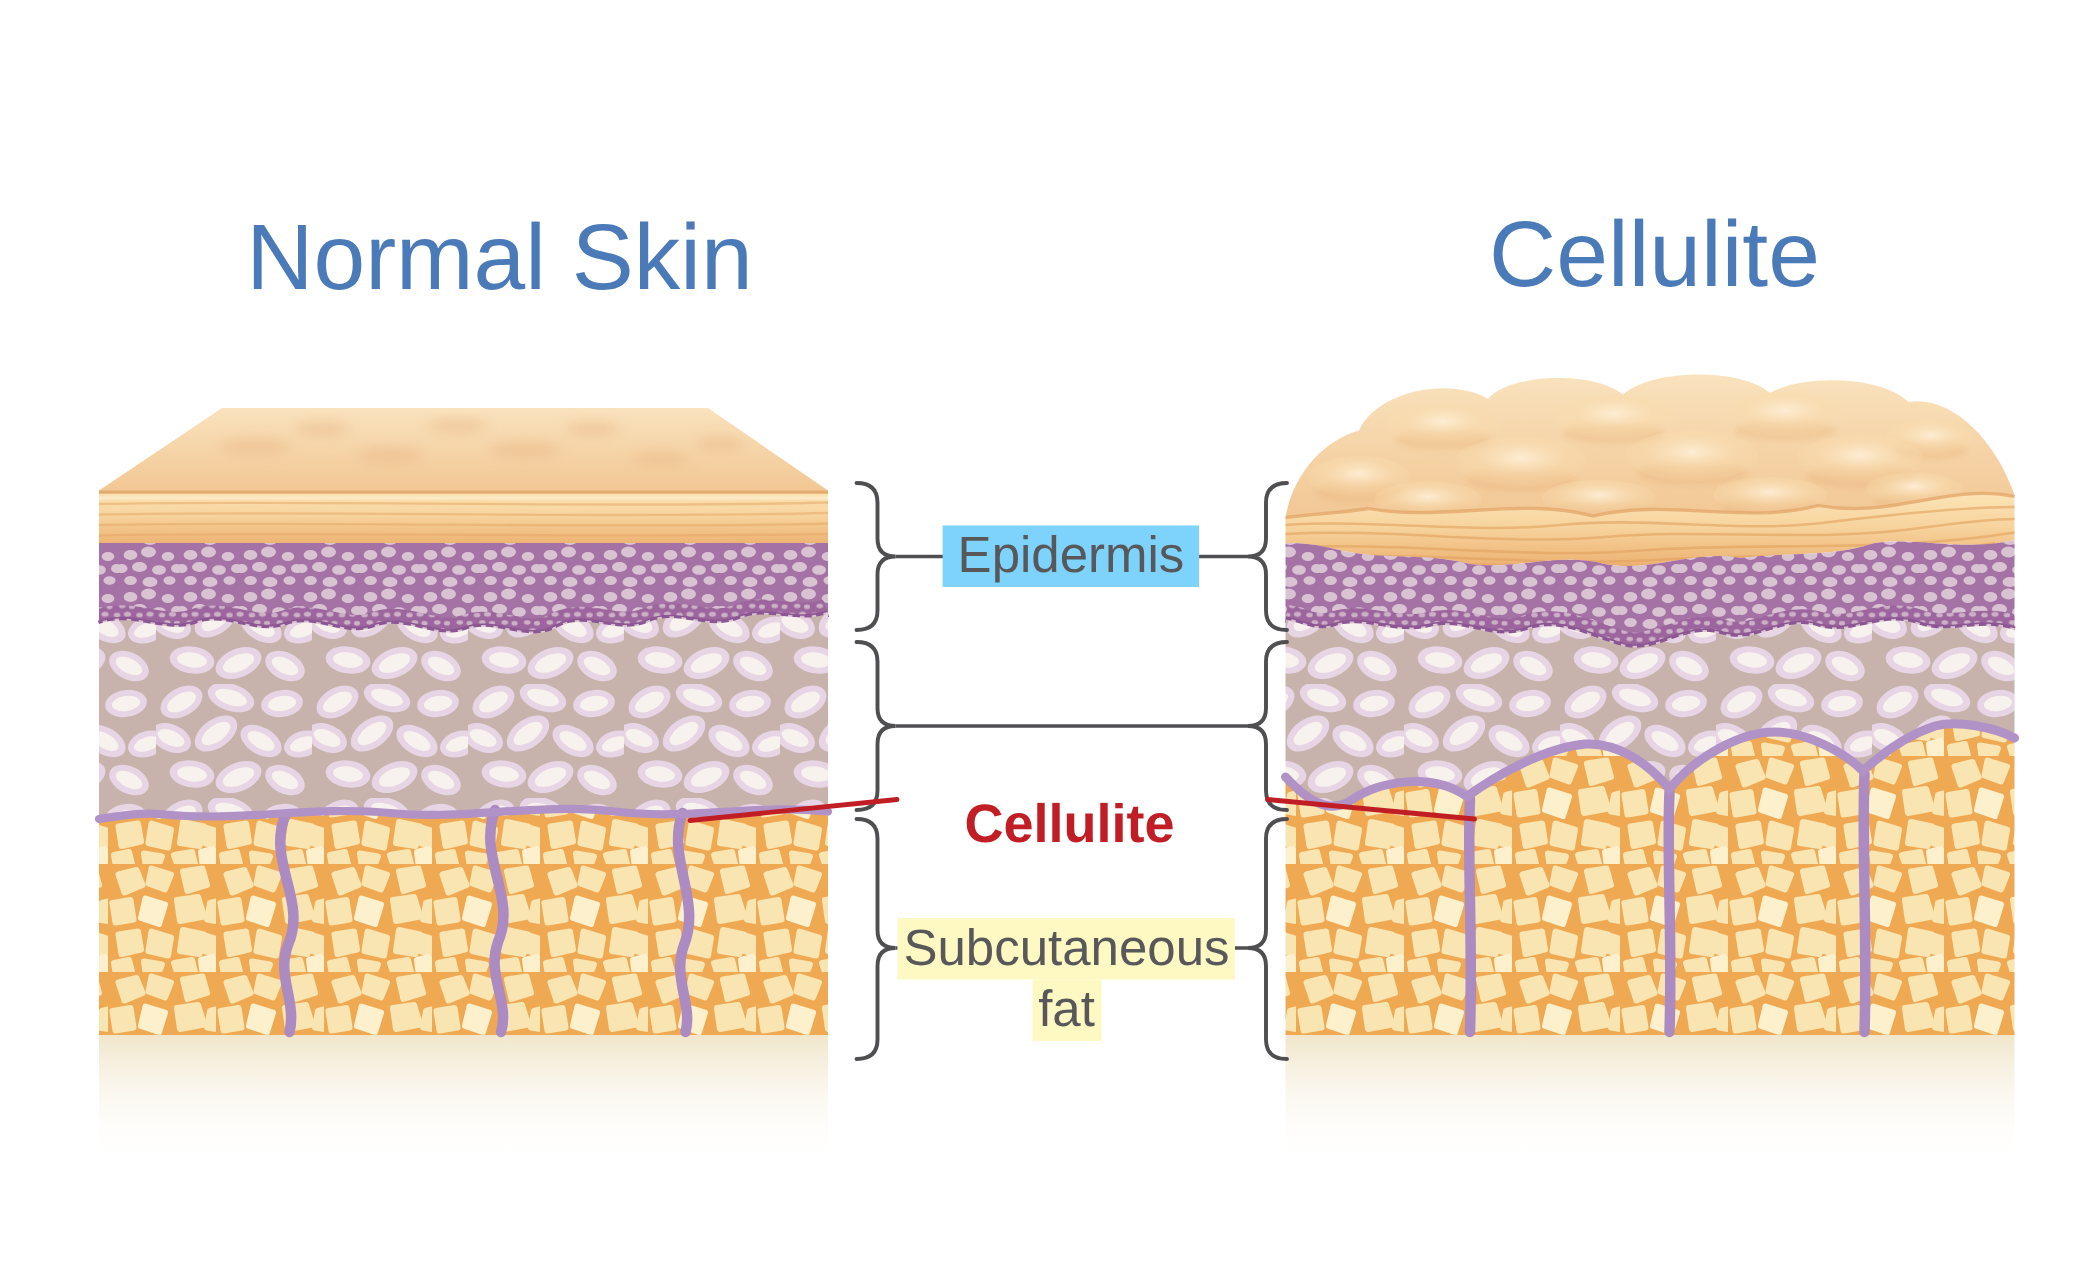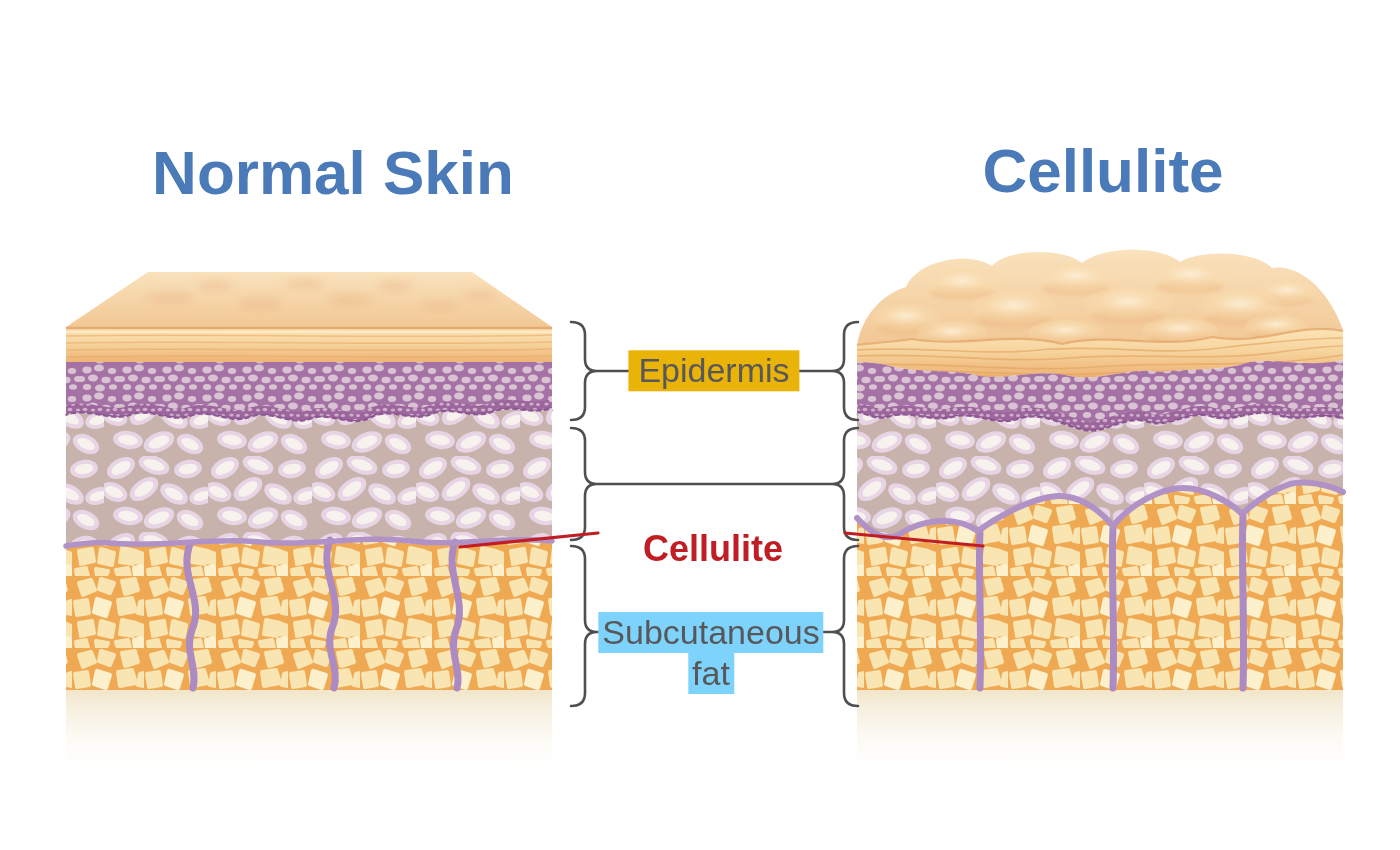--- a/index.html
+++ b/index.html
@@ -3,37 +3,37 @@
 <meta charset="utf-8">
 <style>
   html,body{margin:0;padding:0;background:#fff;}
   .stage{
     position:relative;width:1400px;height:850px;background:#ffffff;overflow:hidden;
     font-family:"Liberation Sans", sans-serif;
   }
   .stage svg{position:absolute;left:0;top:0;}
   .title{
     position:absolute;transform:translate(-50%,-50%);
-    font-size:62px;color:var(--title-blue);white-space:nowrap;font-weight:700;
+    font-size:62px;color:var(--title-blue);white-space:nowrap;font-weight:400;
   }
   .layer-label{
     position:absolute;transform:translate(-50%,-50%);
-    font-size:34px;color:var(--label-gray);background:#eab308;
+    font-size:34px;color:var(--label-gray);background:#7dd3fc;
     padding:2px 10px;white-space:nowrap;line-height:1.1;
   }
   .cellulite-label{
     position:absolute;transform:translate(-50%,-50%);
     font-size:36px;font-weight:700;color:var(--cellulite-red);
     background:#fff;padding:1px 8px;white-space:nowrap;
   }
   .subcut{
     position:absolute;left:711px;top:612px;transform:translateX(-50%);
     font-size:34px;color:var(--label-gray);text-align:center;line-height:41px;white-space:nowrap;
   }
-  .subcut span{background:#7dd3fc;padding:0 4px;display:inline-block;text-align:center;}
+  .subcut span{background:#fef9c3;padding:0 4px;display:inline-block;text-align:center;}
   .brace{fill:none;stroke:var(--line-gray);stroke-width:2.6;stroke-linecap:round;}
   .connector{stroke:var(--line-gray);stroke-width:2.4;}
   .pointer-red{stroke:var(--cellulite-red);stroke-width:3.2;stroke-linecap:round;fill:none;}
   .boundary{stroke:var(--boundary-purple);fill:none;stroke-linecap:round;}
   .scallop{stroke:#8c5692;fill:none;}
   .septum{stroke:var(--septa-purple);stroke-width:7;fill:none;stroke-linecap:round;}
 </style>
 </head>
 <body>
 

